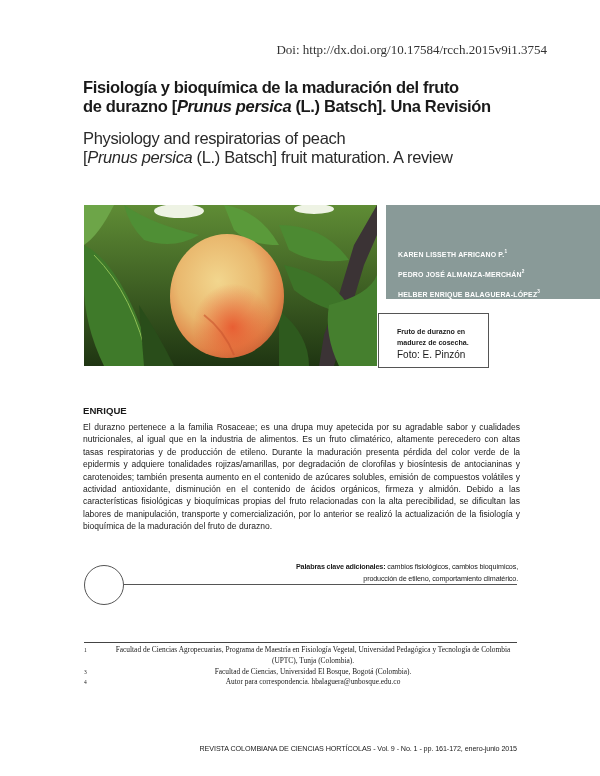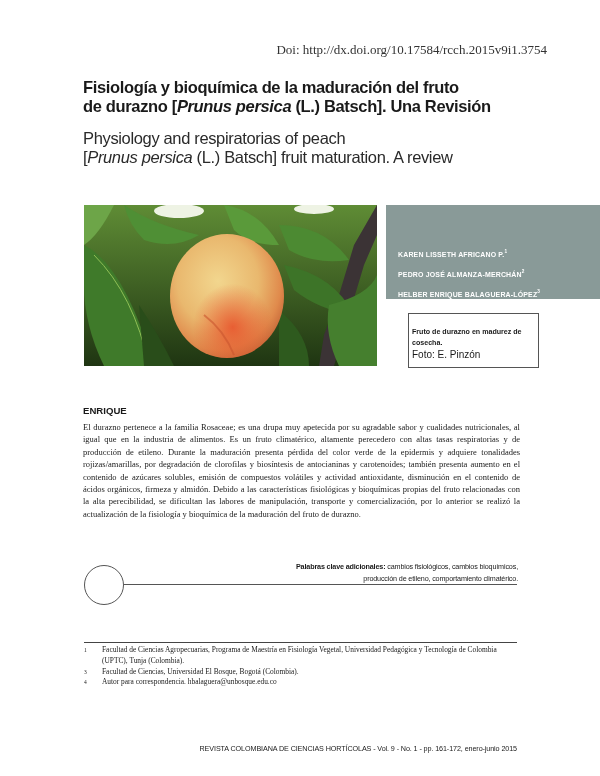--- a/index.html
+++ b/index.html
@@ -11,38 +11,38 @@
   .title-es { position: absolute; left: 83px; top: 78px; width: 470px; font-family: "Liberation Sans", sans-serif; font-size: 16.5px; line-height: 19px; color: #1a1a1a; letter-spacing: -0.35px; }
   .title-en { position: absolute; left: 83px; top: 129px; width: 470px; font-family: "Liberation Sans", sans-serif; font-size: 16.5px; line-height: 19px; color: #2a2a2a; font-weight: normal; letter-spacing: -0.35px; }
   .title-es i, .title-en i { font-style: italic; }
 
   .photo { position: absolute; left: 84px; top: 205px; width: 293px; height: 161px; overflow: hidden; background: #2f4a1c; }
 
   .authors-box { position: absolute; left: 386px; top: 205px; width: 214px; height: 94px; background: #899a98; padding: 38px 0 0 12px; }
   .author { font-family: "Liberation Sans", sans-serif; font-weight: bold; font-size: 8.1px; color: #ffffff; line-height: 16.5px; letter-spacing: 0.2px; white-space: nowrap; transform: scaleX(0.86); transform-origin: left center; }
   .author sup { font-size: 5.5px; vertical-align: super; }
 
-  .caption-box { position: absolute; left: 408px; top: 313px; width: 131px; height: 55px; border: 1px solid #555; padding: 13px 5px 0 3px; }
+  .caption-box { position: absolute; left: 378px; top: 313px; width: 111px; height: 55px; border: 1px solid #555; padding: 13px 5px 0 18px; }
   .caption-text { font-family: "Liberation Sans", sans-serif; font-weight: bold; font-size: 7.1px; line-height: 11px; color: #1a1a1a; }
   .caption-credit { font-family: "Liberation Sans", sans-serif; font-size: 10px; line-height: 12px; color: #1a1a1a; }
 
   .resumen-h { position: absolute; left: 83px; top: 405px; font-family: "Liberation Sans", sans-serif; font-weight: bold; font-size: 9.6px; color: #1a1a1a; }
-  .resumen-body { position: absolute; left: 83px; top: 421px; width: 437px; font-family: Liberation Serif, serif; font-size: 8.5px; line-height: 12.4px; color: #1a1a1a; text-align: justify; }
+  .resumen-body { position: absolute; left: 83px; top: 421px; width: 437px; font-family: Liberation Sans, sans-serif; font-size: 8.5px; line-height: 12.4px; color: #1a1a1a; text-align: justify; }
 
   .keywords { position: absolute; right: 82px; top: 561px; width: 300px; text-align: right; font-family: "Liberation Sans", sans-serif; font-size: 7.2px; line-height: 11.5px; color: #1a1a1a; letter-spacing: -0.15px; }
   .keywords b { font-weight: bold; padding-left: 36px; }
 
   .kw-circle { position: absolute; left: 84px; top: 565px; width: 40px; height: 40px; border: 1px solid #555; border-radius: 50%; background: #fff; }
   .kw-rule { position: absolute; left: 124px; top: 584px; width: 393px; height: 1px; background: #555; }
 
   .fn-rule { position: absolute; left: 84px; top: 642px; width: 433px; height: 1px; background: #444; }
   .footnotes { position: absolute; left: 84px; top: 645px; width: 440px; font-family: "Liberation Serif", serif; font-size: 7.4px; line-height: 10.8px; color: #1a1a1a; }
   .fn { display: flex; }
   .fn-num { width: 18px; flex: none; font-size: 5.5px; padding-top: 0px; }
-  .fn-text { flex: 1; }
+  .fn-text { flex: 1; text-align: center; }
 
   .footer { position: absolute; right: 83px; top: 744px; font-family: "Liberation Sans", sans-serif; font-size: 7.2px; color: #1a1a1a; letter-spacing: -0.1px; white-space: nowrap; }
 </style>
 </head>
 <body>
 
 <div class="doi">Doi: http://dx.doi.org/10.17584/rcch.2015v9i1.3754</div>
 
 <h1 class="title-es">
   <span>Fisiología y bioquímica de la maduración del fruto</span><br>

